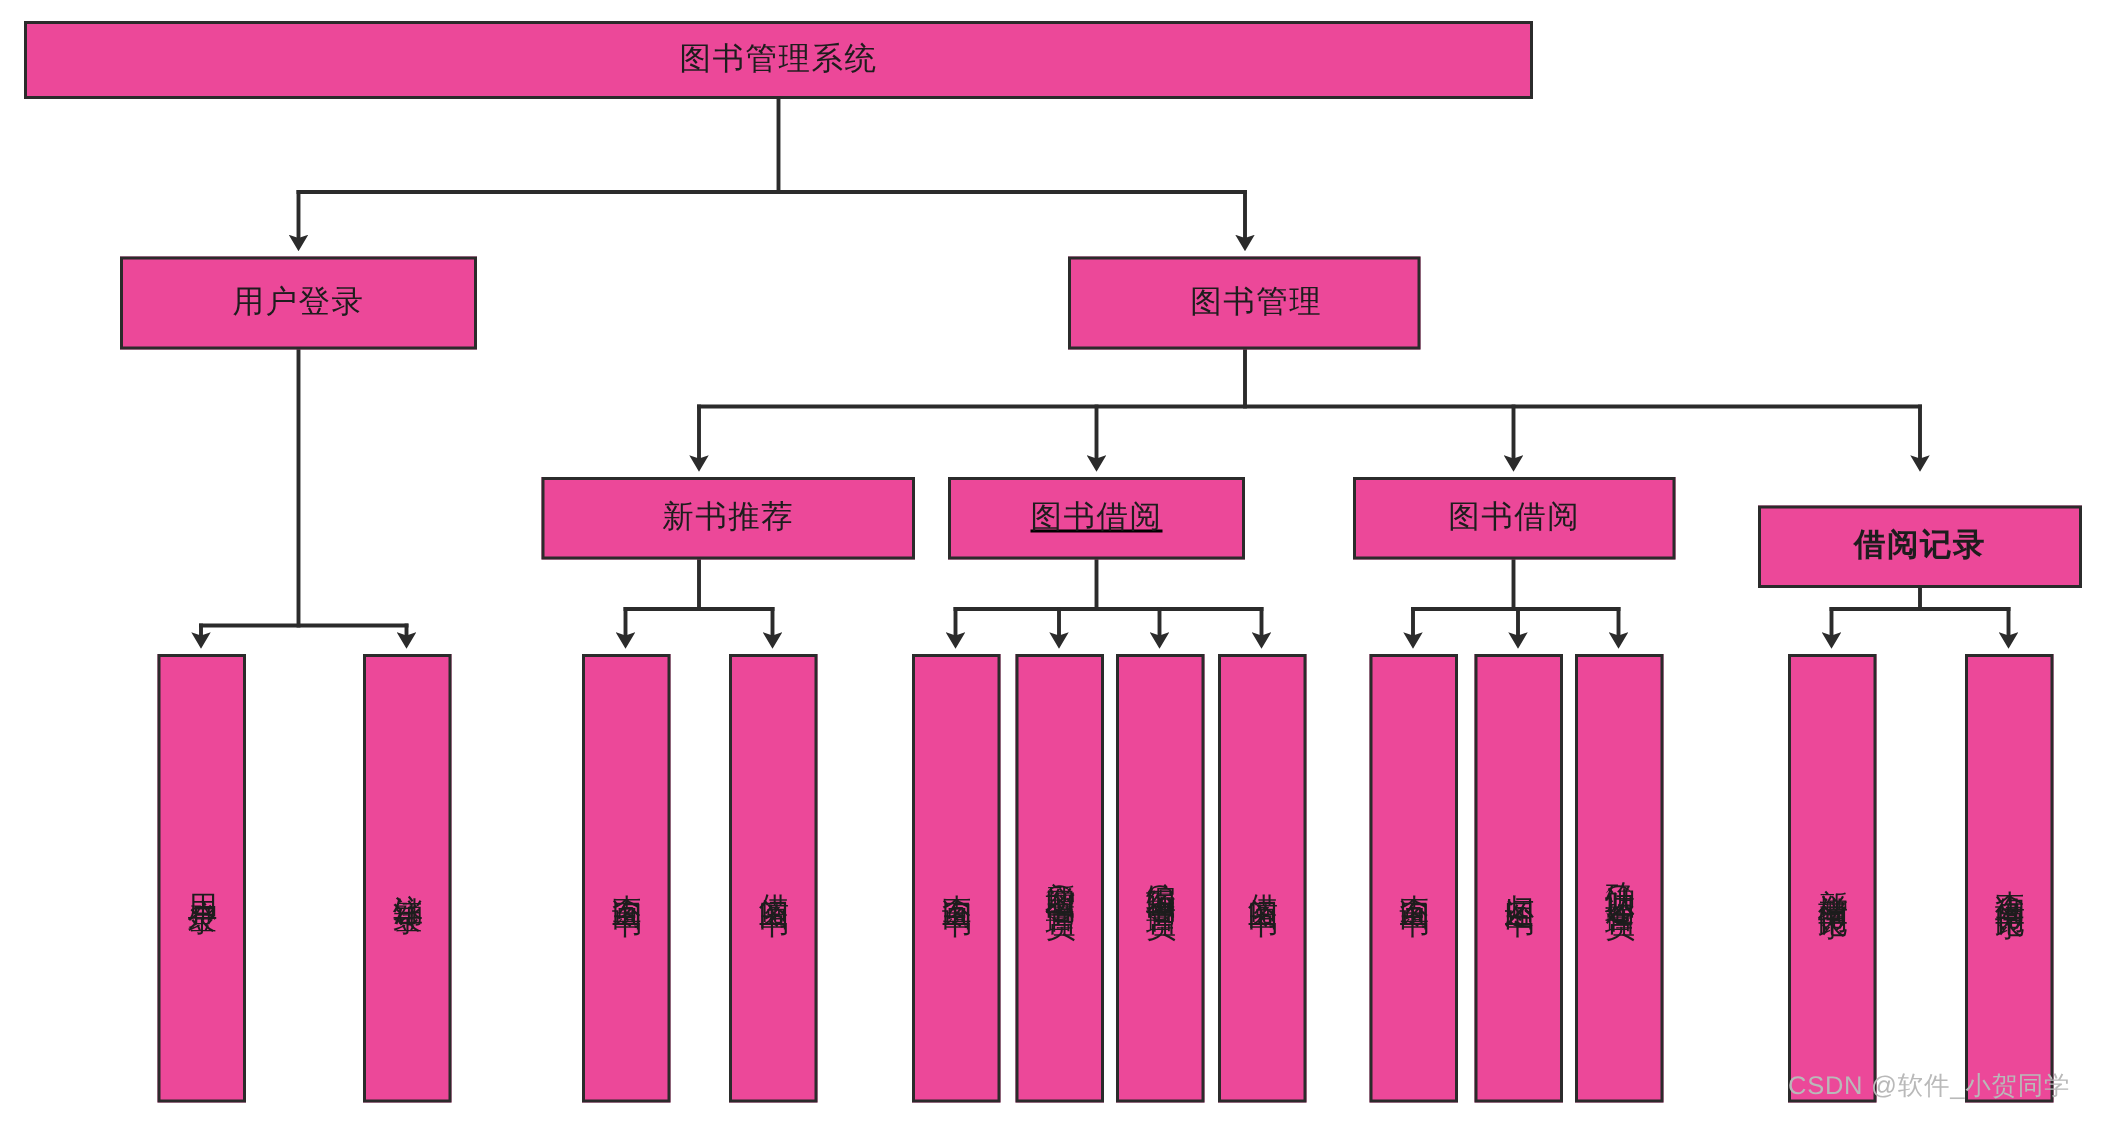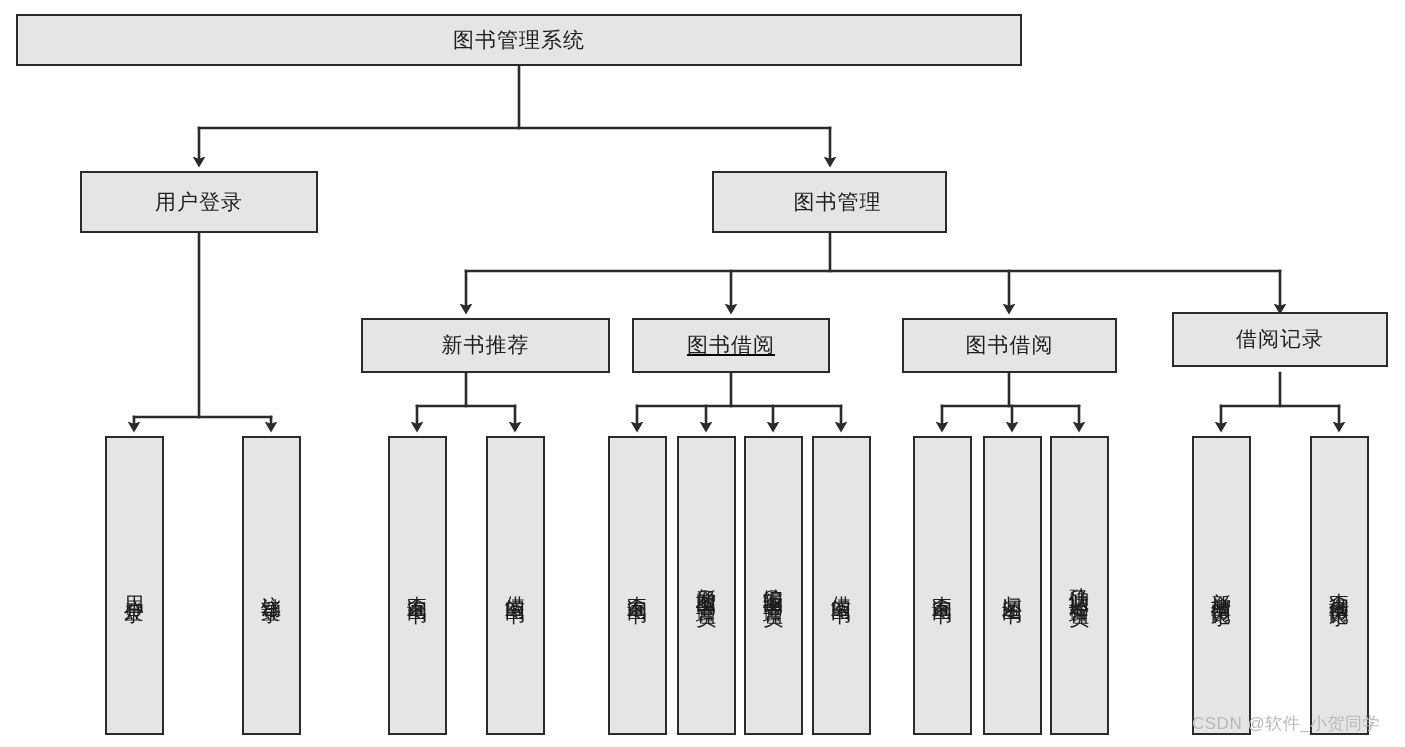--- a/index.html
+++ b/index.html
@@ -26,21 +26,21 @@
     left: 0;
     top: 0;
     width: 1405px;
     height: 747px;
     display: block;
   }
   .node-box {
     position: absolute;
     box-sizing: border-box;
     border: 2px solid #2b2b2b;
-    background: #e5e5e5;
+    background: #ec4899;
     display: flex;
     align-items: center;
     justify-content: center;
     overflow: hidden;
   }
   .node-label {
     font-size: 21px;
     color: #1d1d1d;
     line-height: 1.18;
     letter-spacing: 1px;
@@ -131,21 +131,21 @@
 
   <div class="node-box" style="left: 361px; top: 318px; width: 249px; height: 55px;">
     <span class="node-label">新书推荐</span>
   </div>
   <div class="node-box" style="left: 632px; top: 318px; width: 198px; height: 55px; text-decoration: underline;">
     <span class="node-label">图书借阅</span>
   </div>
   <div class="node-box" style="left: 902px; top: 318px; width: 215px; height: 55px;">
     <span class="node-label">图书借阅</span>
   </div>
-  <div class="node-box" style="left: 1172px; top: 312px; width: 216px; height: 55px;">
+  <div class="node-box" style="left: 1172px; top: 337px; width: 216px; height: 55px; font-weight: bold;">
     <span class="node-label">借阅记录</span>
   </div>
 
   <div id="leaf-layer">
       <div class="node-box vertical" style="left: 105px; top: 436px; width: 59px; height: 299px;">
         <span class="node-label">用户登录</span>
       </div>
       <div class="node-box vertical" style="left: 242px; top: 436px; width: 59px; height: 299px;">
         <span class="node-label">注销登录</span>
       </div>

